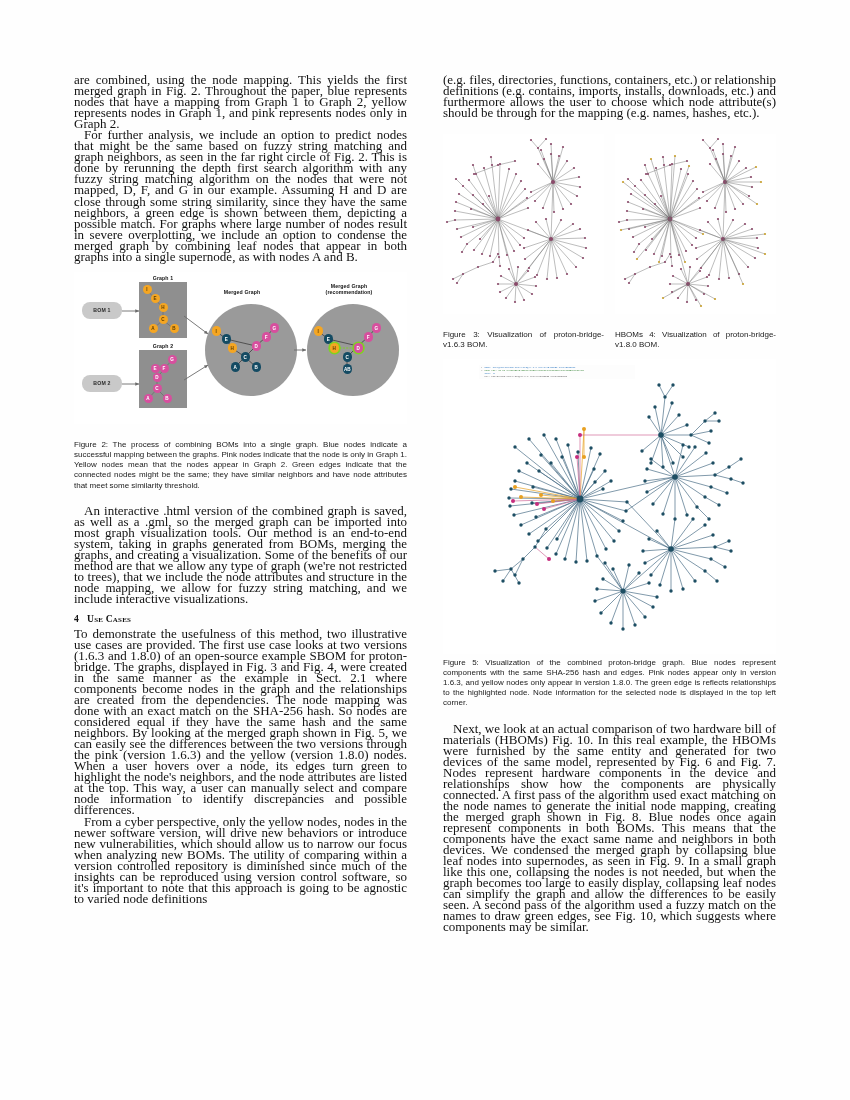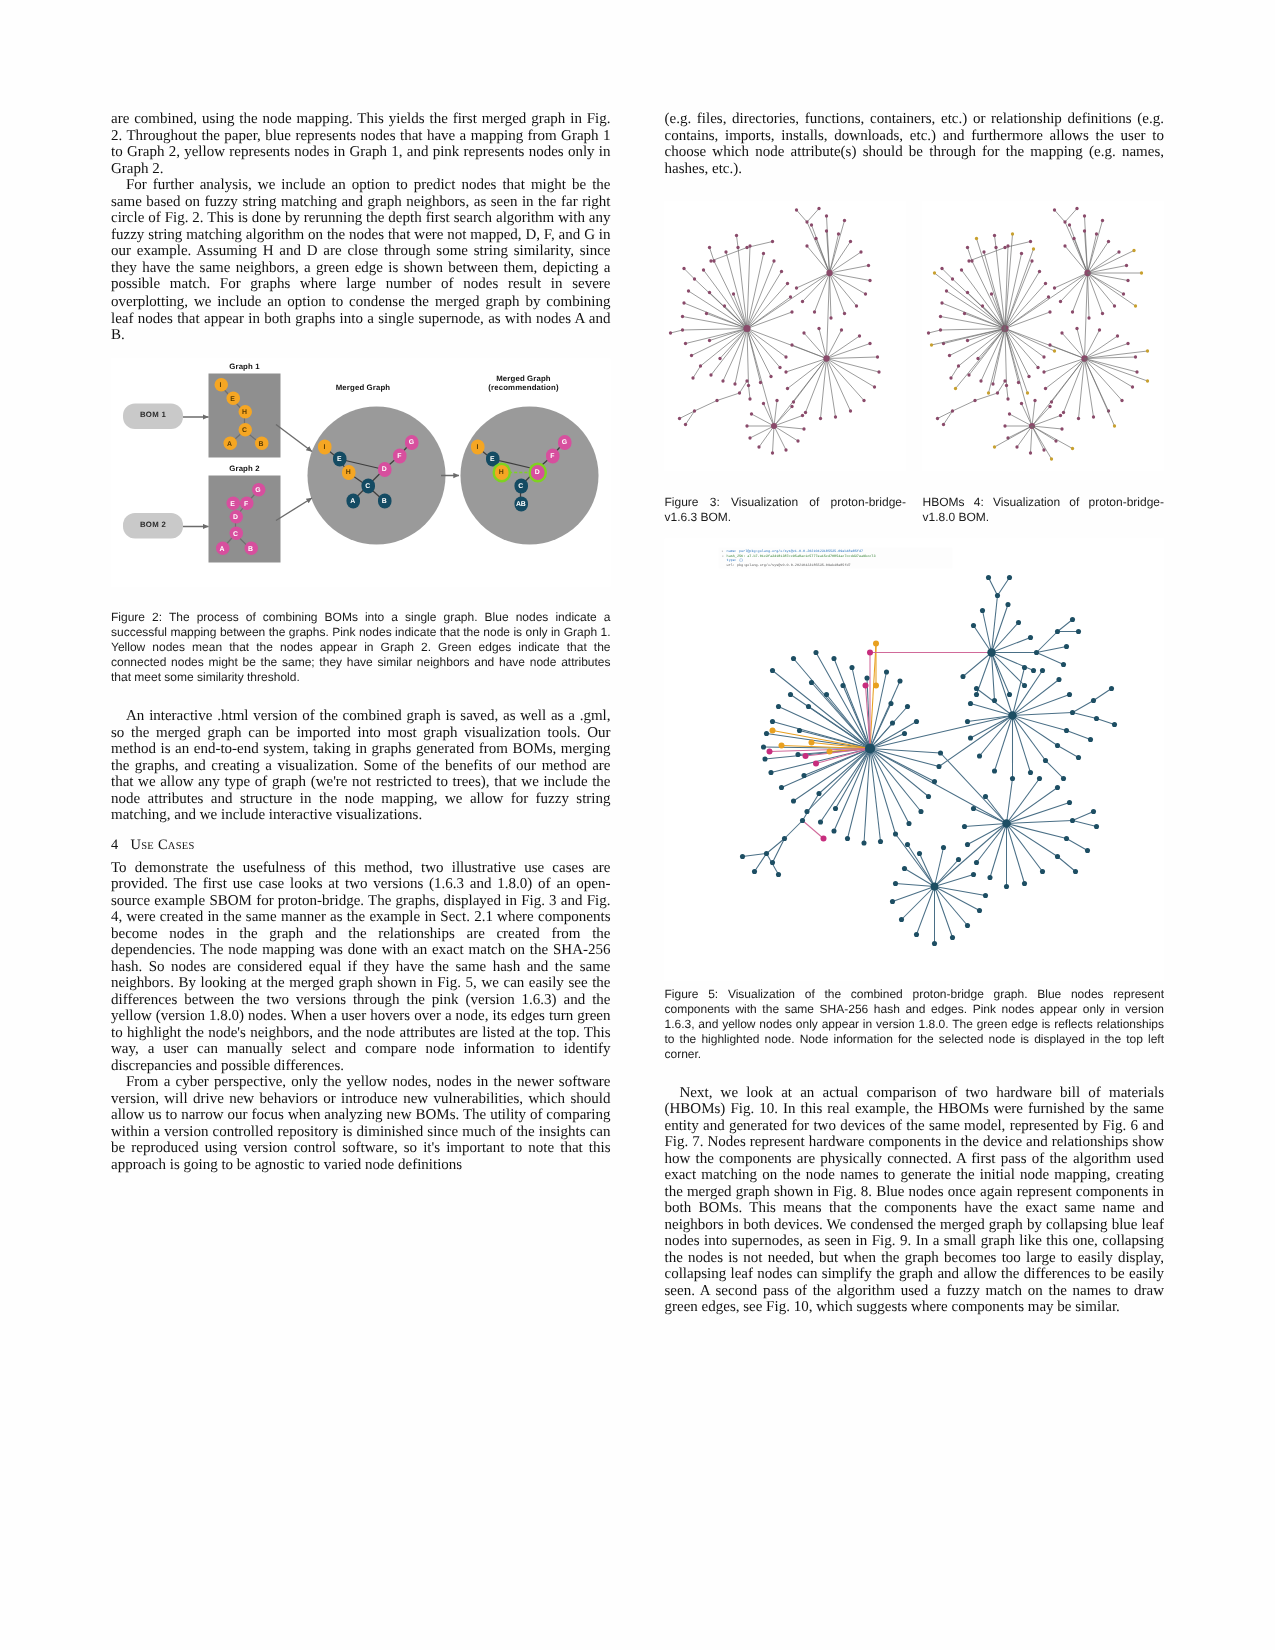--- a/index.html
+++ b/index.html
@@ -23,36 +23,36 @@
   }
   .col {
     position: absolute;
     width: 333px;
     top: 74px;
   }
   .col-left { left: 74px; }
   .col-right { left: 443px; }
 
   p.body {
-    font-size: 10px;
+    font-size: 13px;
     line-height: 11.05px;
     text-align: justify;
     margin: 0;
     text-indent: 10px;
     hyphens: auto;
     font-family: "Liberation Serif", "DejaVu Serif", serif;
   }
   p.body.noindent { text-indent: 0; }
   p.body + p.body { margin-top: 0; }
 
   .sec-head {
     font-size: 9.6px;
     margin: 9px 0 3.5px 0;
     font-family: "Liberation Serif", "DejaVu Serif", serif;
-    font-weight: normal;
+    font-weight: bold;
     letter-spacing: 0.2px;
   }
   .sec-head .num { margin-right: 8px; }
   .sec-head .title { font-variant: small-caps; }
 
   .caption {
     font-size: 8.0px;
     line-height: 10.2px;
     text-align: justify;
     margin: 16px 0 0 0;

